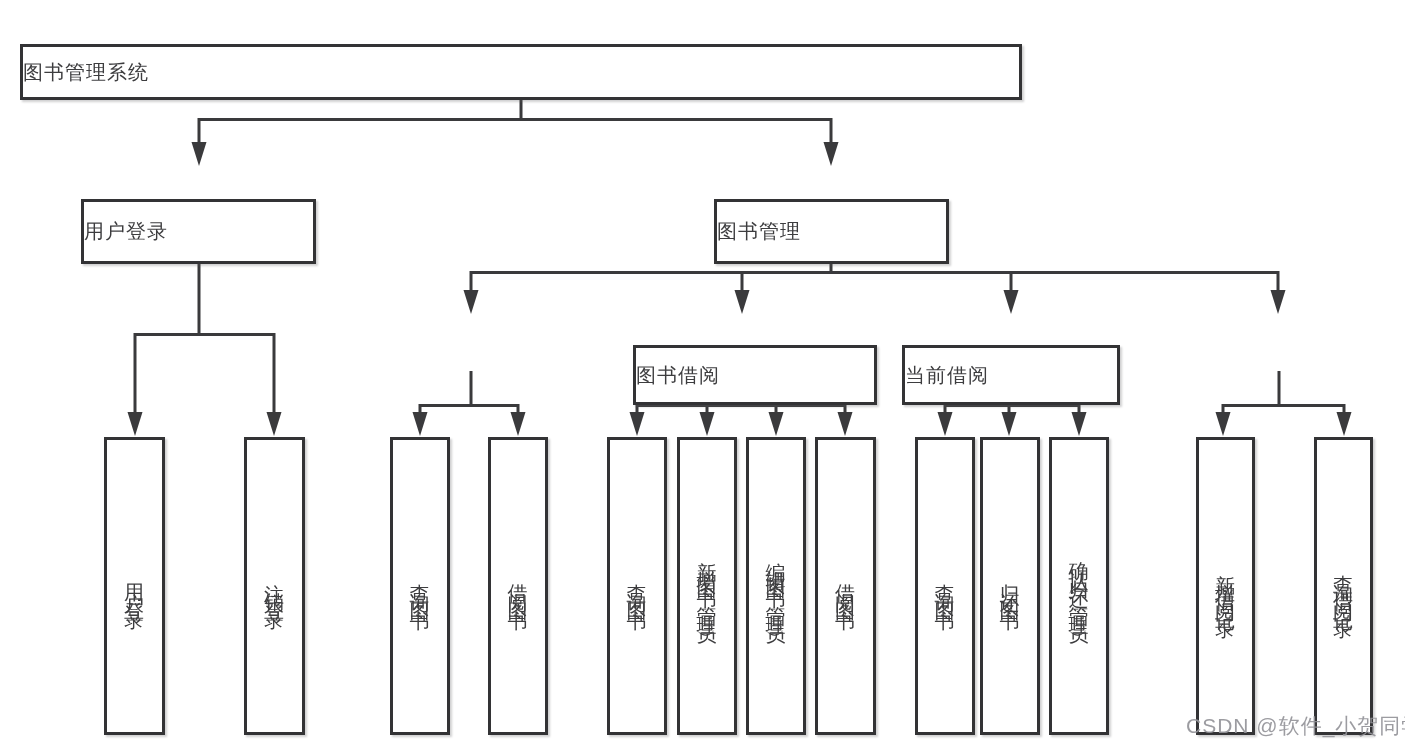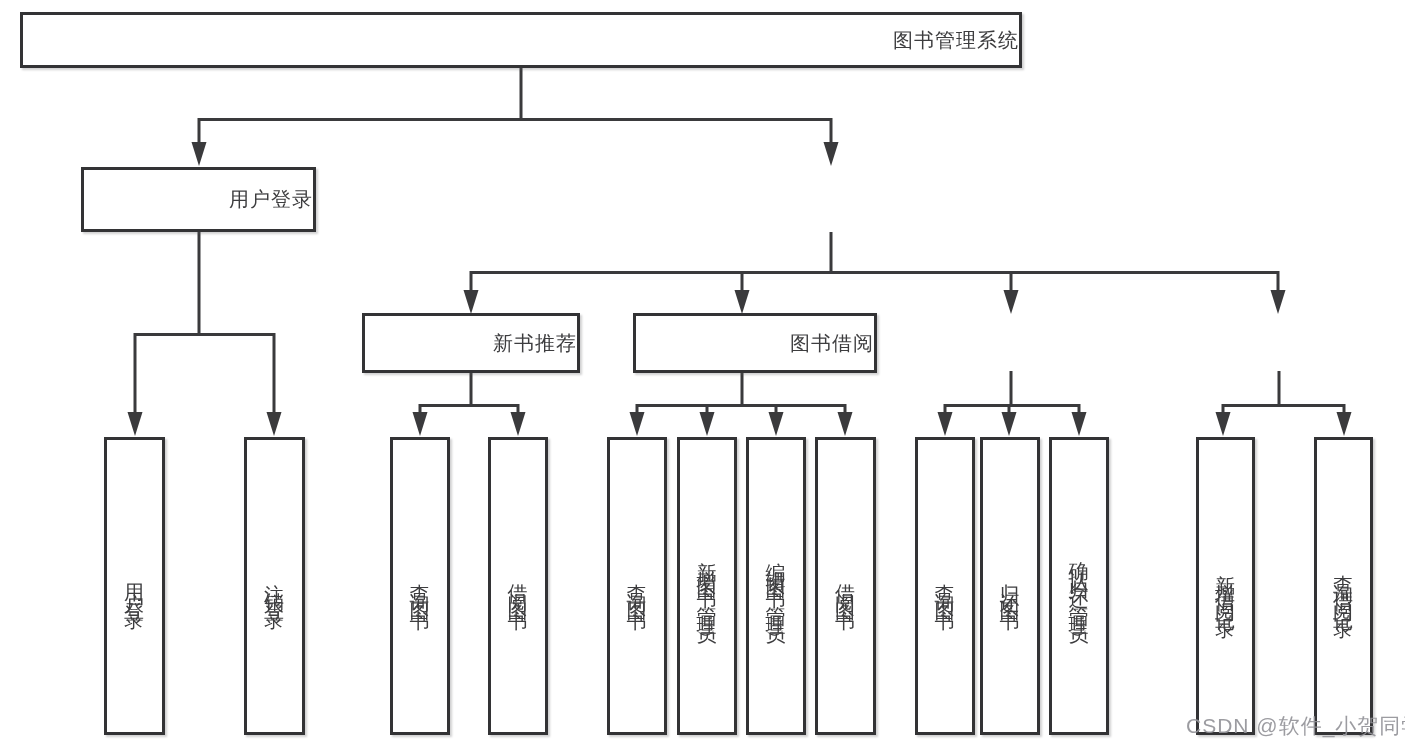--- a/index.html
+++ b/index.html
@@ -23,26 +23,27 @@
     height: 747px;
     z-index: 1;
   }
   .node {
     position: absolute;
     background: #ffffff;
     border: 3px solid #333335;
     box-sizing: border-box;
     display: flex;
     align-items: center;
-    justify-content: flex-end;
+    justify-content: flex-start;
     color: #3d3d3f;
     font-size: 20px;
     letter-spacing: 1px;
     z-index: 2;
     box-shadow: 2px 2px 2px rgba(90,90,95,0.28);
+    margin-top: 32px;
   }
   .leaf {
     position: absolute;
     top: 437px;
     height: 298px;
     background: #ffffff;
     border: 3px solid #333335;
     box-sizing: border-box;
     display: flex;
     align-items: center;
@@ -108,26 +109,29 @@
     </g>
   </svg>
 
   <div class="node" style="left:20px;top:12px;width:1002px;height:56px">
     <span>图书管理系统</span>
   </div>
 
   <div class="node" style="left:81px;top:167px;width:235px;height:65px">
     <span>用户登录</span>
   </div>
+  <div class="node" style="left:714px;top:167px;width:235px;height:65px">
+    <span>图书管理</span>
+  </div>
 
-  <div class="node" style="left:362px;top:313px;width:218px;height:60px">
-    <span>新书推荐</span>
-  </div>
   <div class="node" style="left:633px;top:313px;width:244px;height:60px">
     <span>图书借阅</span>
+  </div>
+  <div class="node" style="left:902px;top:313px;width:218px;height:60px">
+    <span>当前借阅</span>
   </div>
 
   <div class="leaf" style="left:104px;width:61px">
     <span>用户登录</span>
   </div>
   <div class="leaf" style="left:244px;width:61px">
     <span>注销登录</span>
   </div>
 
   <div class="leaf" style="left:390px;width:60px">

